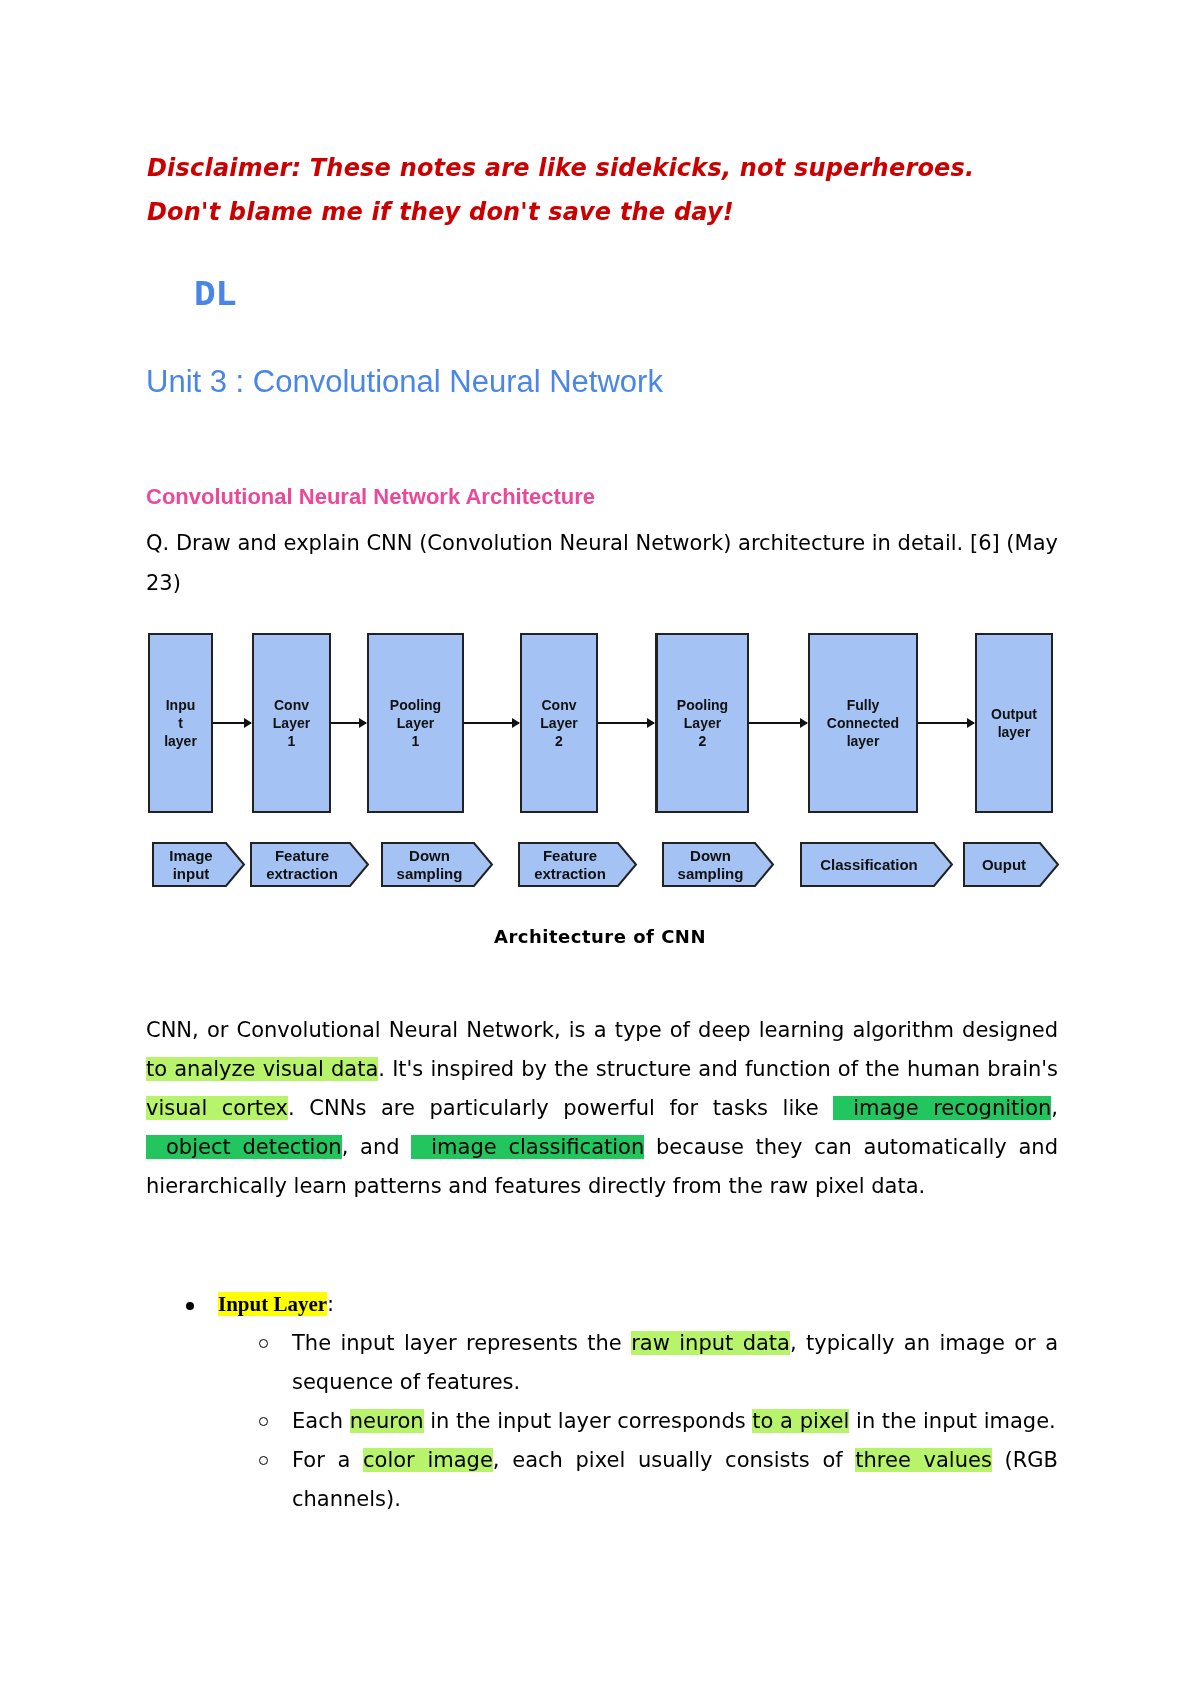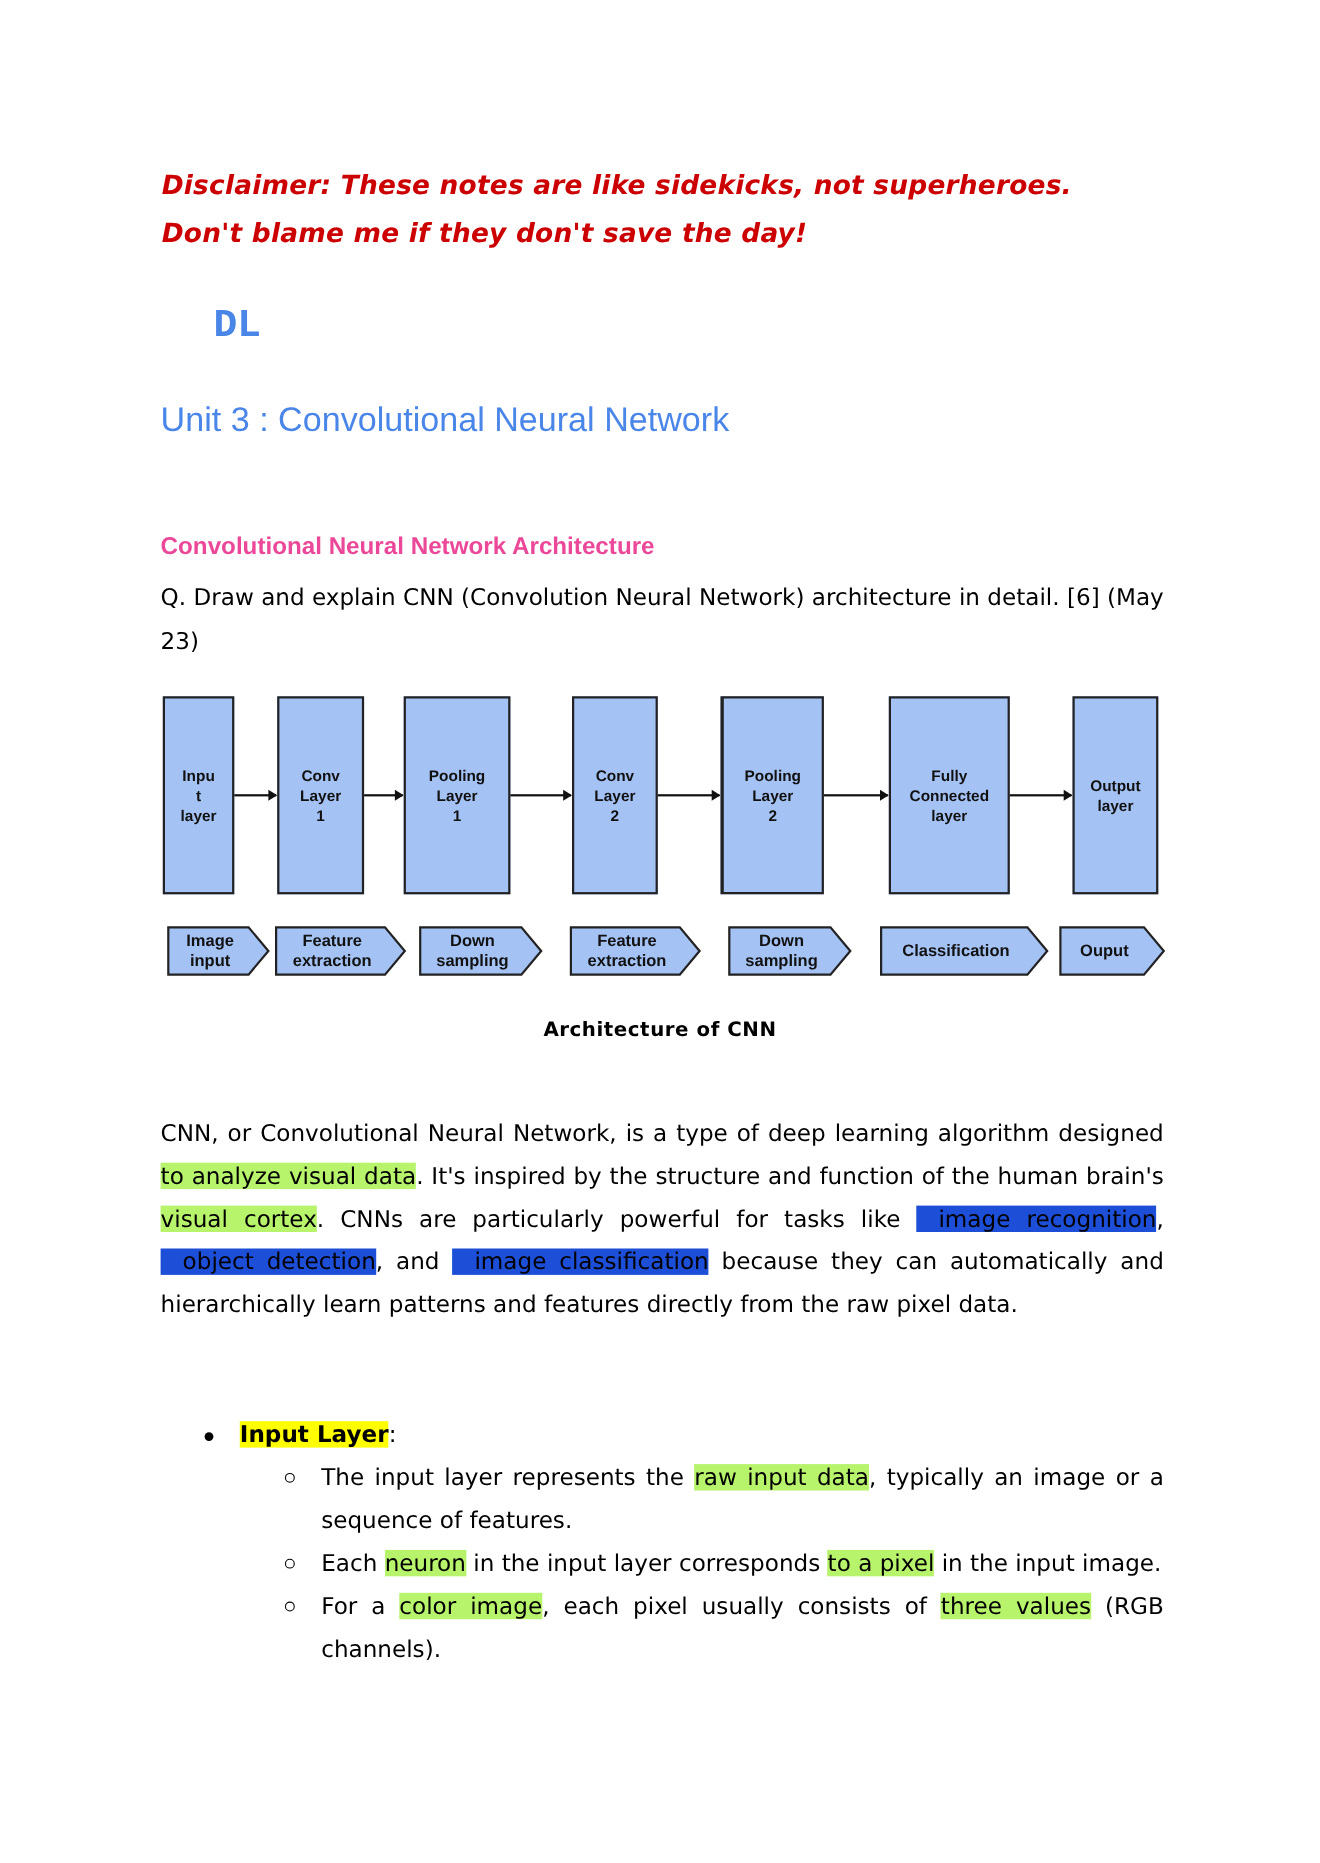--- a/index.html
+++ b/index.html
@@ -13,22 +13,22 @@
   .layer-box { position: absolute; top: 633px; height: 180px; background: #a4c2f4; border: 2px solid #222; box-sizing: border-box; display: flex; align-items: center; justify-content: center; text-align: center; font-family: "Liberation Sans", sans-serif; font-weight: bold; font-size: 14px; line-height: 18px; color: #111; }
   .layer-box span { white-space: pre-line; }
   .arrow-line { position: absolute; top: 722px; height: 2px; background: #111; }
   .arrow-line::after { content: ""; position: absolute; right: -1px; top: -4px; border-left: 8px solid #111; border-top: 5px solid transparent; border-bottom: 5px solid transparent; }
   .stage { position: absolute; top: 842px; height: 45px; }
   .stage svg { position: absolute; left: 0; top: 0; width: 100%; height: 100%; overflow: visible; }
   .stage .stage-label { position: absolute; left: 0; top: 0; height: 100%; display: flex; align-items: center; justify-content: center; text-align: center; font-family: "Liberation Sans", sans-serif; font-weight: bold; font-size: 15px; line-height: 18px; color: #111; white-space: pre-line; }
   .caption { left: 0; width: 1200px; top: 925px; text-align: center; font-family: "DejaVu Sans", sans-serif; font-weight: bold; font-size: 18px; line-height: 24px; letter-spacing: 0.5px; }
   .para { left: 146px; top: 1011px; width: 912px; font-family: "DejaVu Sans", sans-serif; font-size: 21px; line-height: 39px; text-align: justify; }
   .hl-green { background: #b7f36b; }
-  .hl-cyan { background: #1d4ed8; padding-left: 20px; }
-  .hl-yellow { background: #ffff00; }
+  .hl-cyan { background: #22c55e; padding-left: 20px; }
+  .hl-yellow { background: #ffff00; font-family: Liberation Serif, serif; }
   .bullets { left: 146px; top: 1285px; width: 912px; font-family: "DejaVu Sans", sans-serif; font-size: 21px; line-height: 39px; }
   .bullet-l1 { position: relative; padding-left: 72px; }
   .bullet-l1 .dot { position: absolute; left: 40px; top: 17px; width: 8px; height: 8px; border-radius: 50%; background: #000; }
   .bullet-l1 .head { font-weight: bold; }
   .bullet-l2 { position: relative; padding-left: 146px; text-align: justify; }
   .bullet-l2 .circ { position: absolute; left: 113px; top: 15px; width: 9px; height: 9px; border-radius: 50%; border: 1.5px solid #000; box-sizing: border-box; }
 </style>
 </head>
 <body>
 

